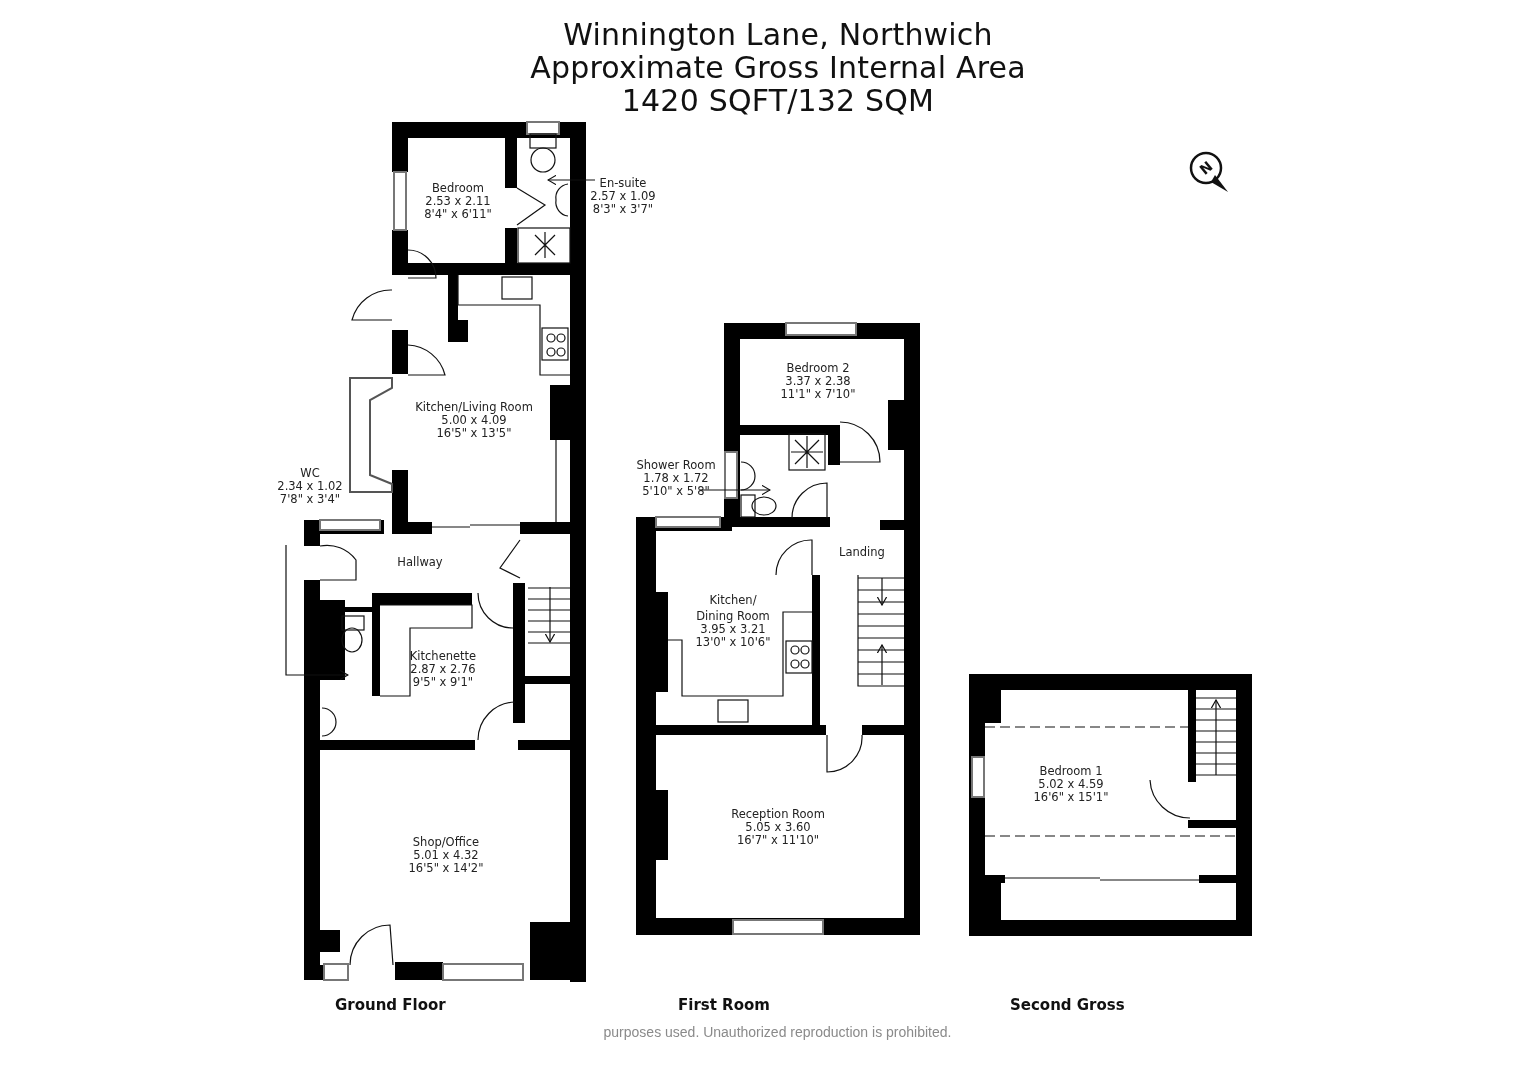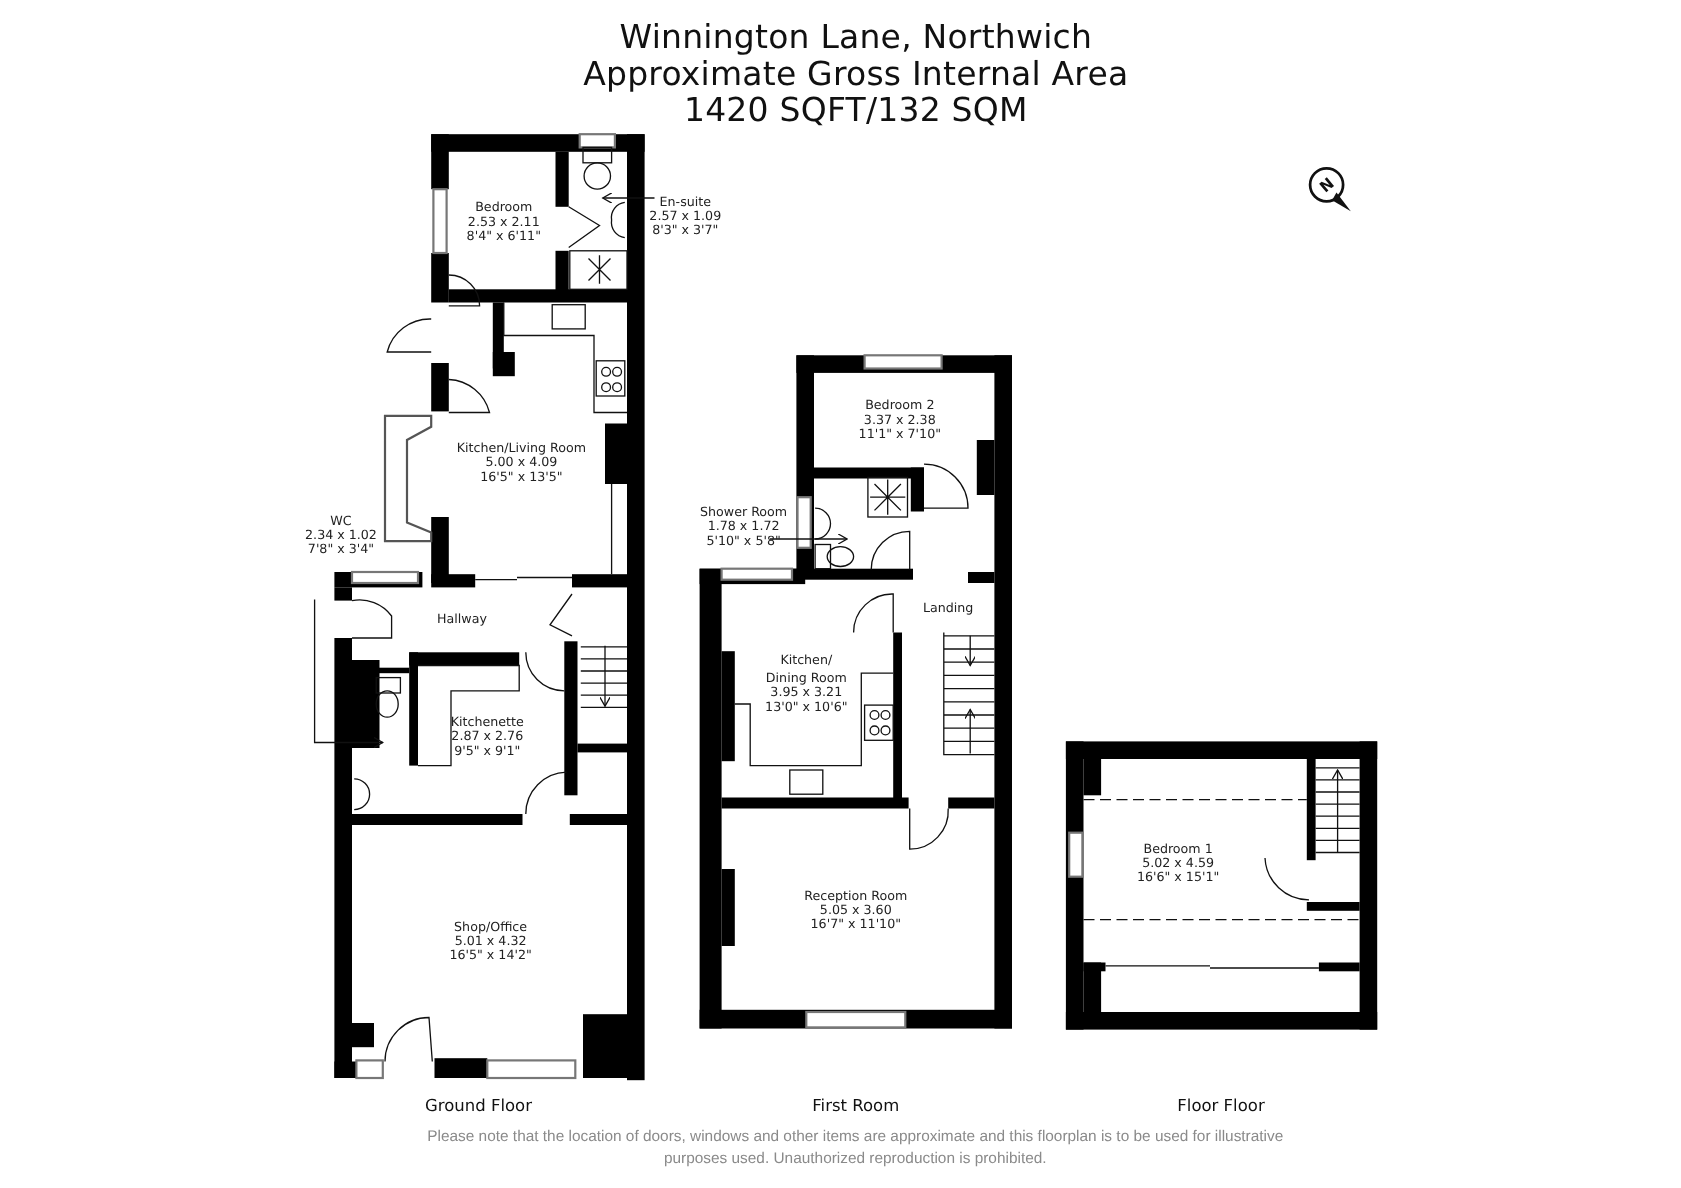--- a/index.html
+++ b/index.html
@@ -3,22 +3,22 @@
 <meta charset="utf-8">
 <style>
   html, body { margin: 0; padding: 0; background: #ffffff; }
   body { width: 1528px; height: 1080px; position: relative; overflow: hidden;
          font-family: "Liberation Sans", "DejaVu Sans", sans-serif; color: #111; }
   .title-block { position: absolute; left: 0; top: 18px; width: 1556px; text-align: center; }
   .title-line { font-size: 30px; line-height: 33px; color: #111; letter-spacing: 0.2px;
                 font-family: "DejaVu Sans", sans-serif; }
   svg.plan { position: absolute; left: 0; top: 0; }
   .room-label { font-family: "DejaVu Sans", sans-serif; font-size: 11.5px; fill: #222; text-anchor: middle; }
-  .floor-label { position: absolute; font-weight: normal; font-size: 15px; color: #111;
-                 font-family: "DejaVu Sans", sans-serif; text-align: center; width: 200px; }
+  .floor-label { position: absolute; font-weight: bold; font-size: 15px; color: #111;
+                 font-family: "DejaVu Sans", sans-serif; width: 200px; }
   .disclaimer { position: absolute; left: 300px; top: 1022px; width: 955px; text-align: center;
                 font-size: 14px; line-height: 20px; color: #8a8a8a; font-family: "Liberation Sans", sans-serif; }
   .compass { position: absolute; left: 1186px; top: 148px; width: 46px; height: 46px; }
 </style>
 </head>
 <body>
 
 <div class="title-block">
   <div class="title-line">Winnington Lane, Northwich</div>
   <div class="title-line">Approximate Gross Internal Area</div>
@@ -244,18 +244,17 @@
     <path d="M1005 878 L1100 878 M1100 880 L1199 880"></path>
   </g>
 
   <text class="room-label" x="1071" y="775">Bedroom 1</text>
   <text class="room-label" x="1071" y="788">5.02 x 4.59</text>
   <text class="room-label" x="1071" y="801">16'6" x 15'1"</text>
 </svg>
 
 <div class="floor-label" style="left:335px; top:996px;">Ground Floor</div>
 <div class="floor-label" style="left:678px; top:996px;">First Room</div>
-<div class="floor-label" style="left:1010px; top:996px;">Floor Floor</div>
+<div class="floor-label" style="left:1010px; top:996px;">Second Gross</div>
 
 <div class="disclaimer">
-  <div>Please note that the location of doors, windows and other items are approximate and this floorplan is to be used for illustrative</div>
   <div>purposes used. Unauthorized reproduction is prohibited.</div>
 </div>
 
 </body></html>

